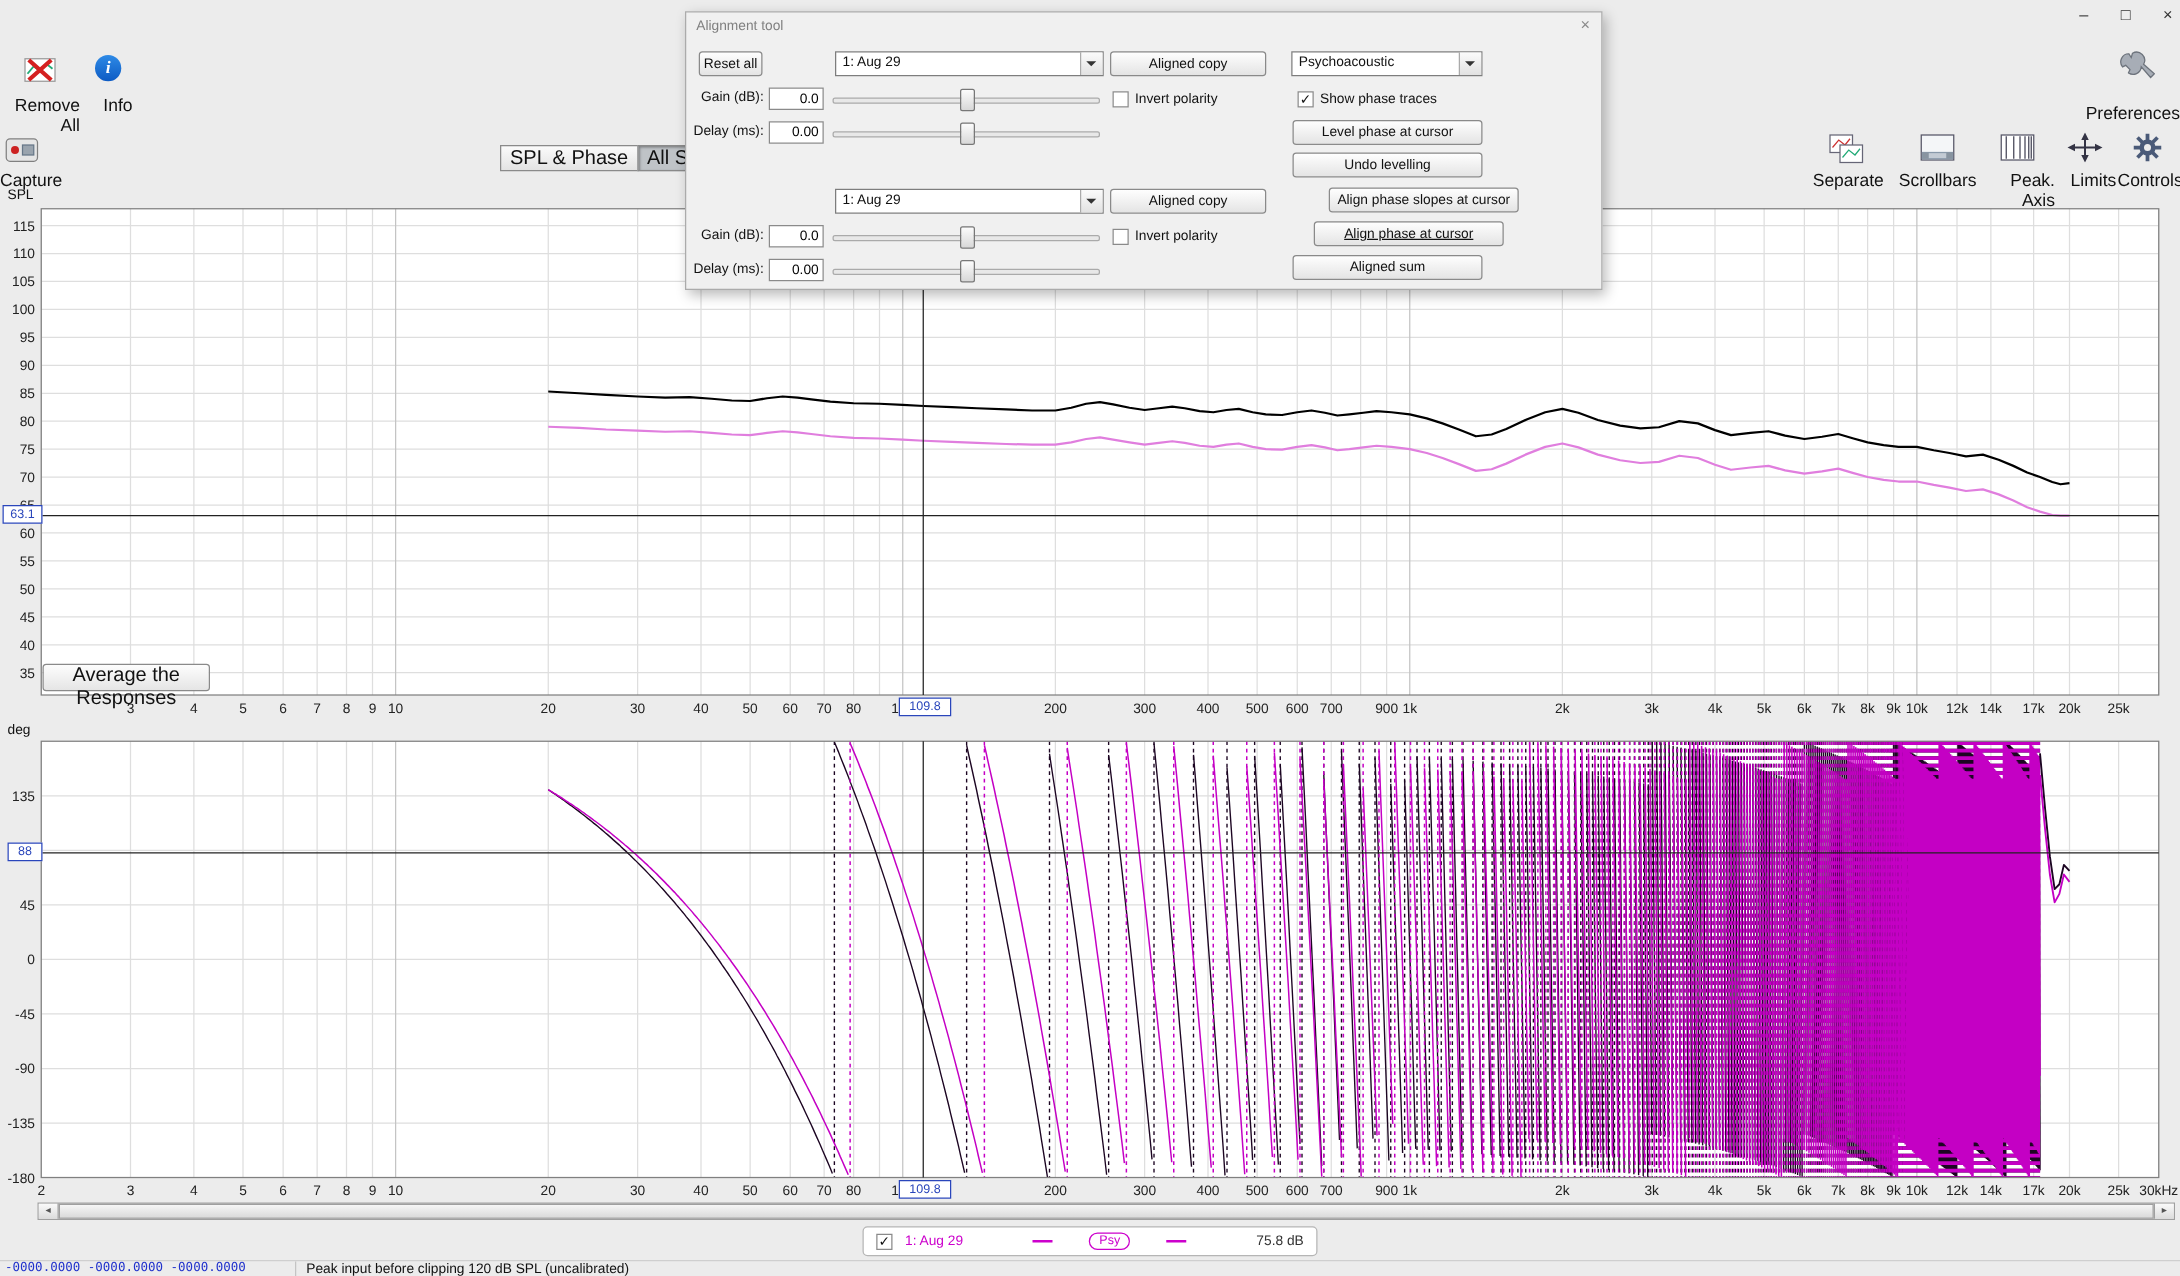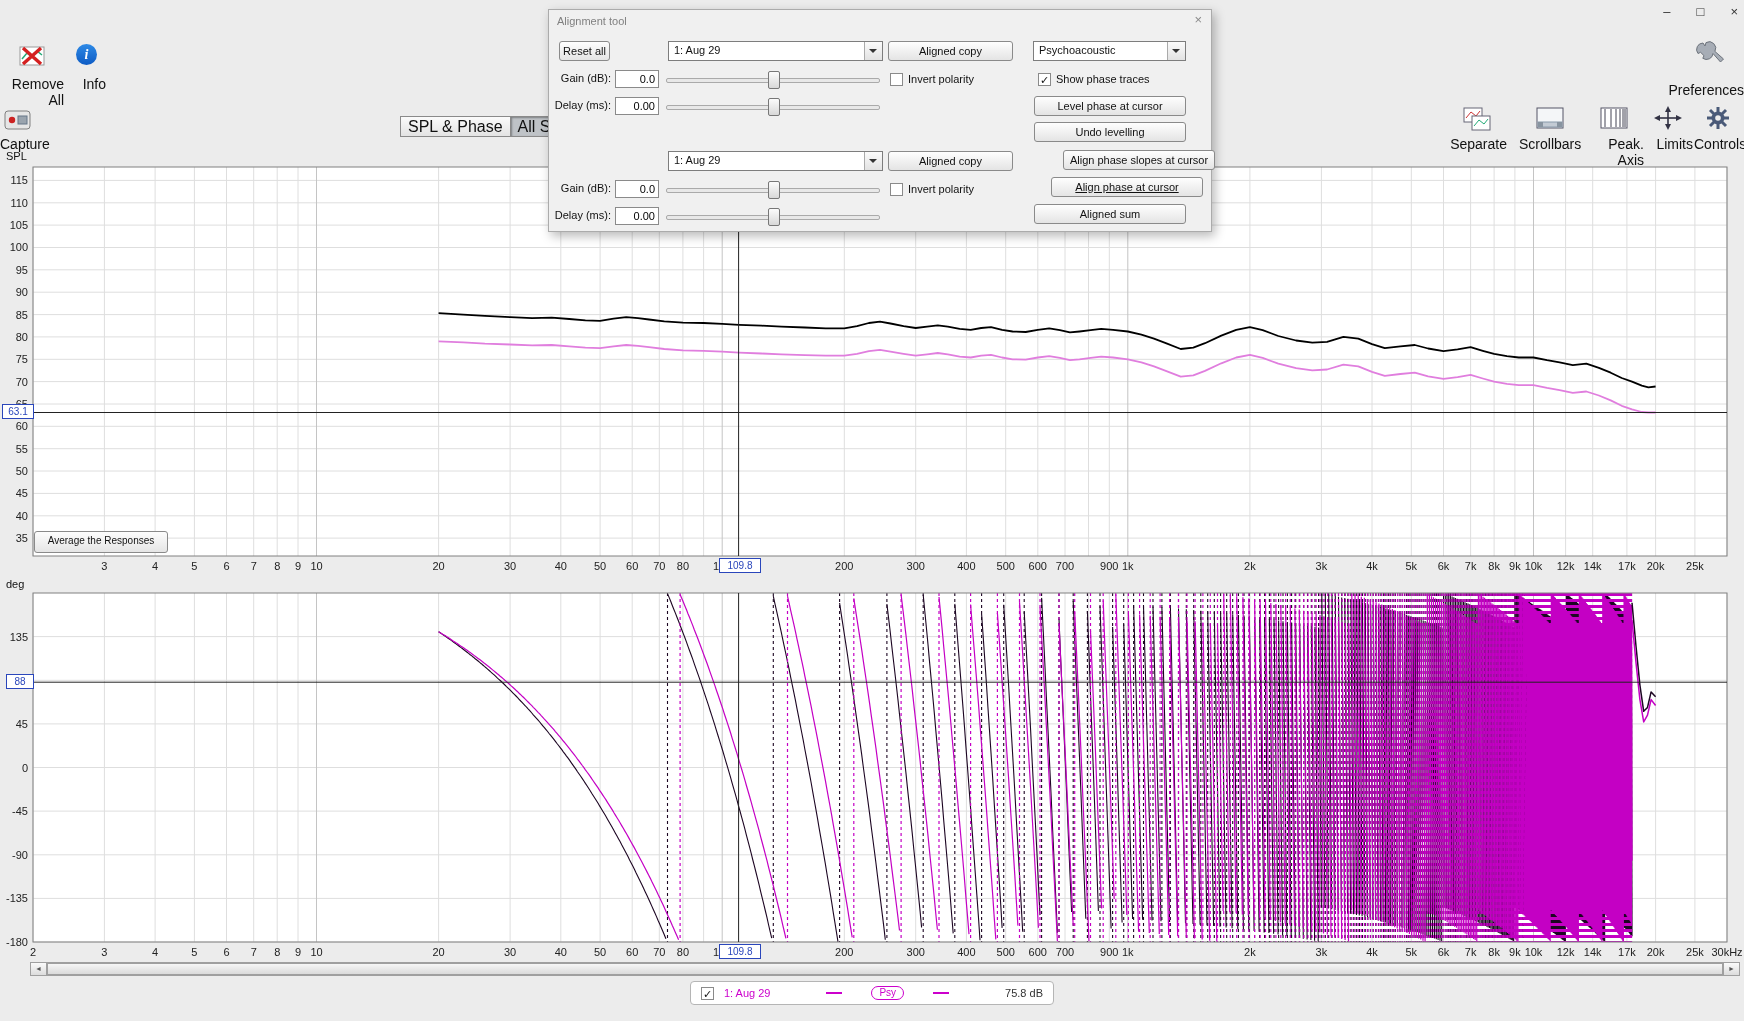--- a/index.html
+++ b/index.html
@@ -12,40 +12,40 @@
   .tlabel{position:absolute;font-size:14px;text-align:right;color:#111;}
   .icon{position:absolute;}
   .info-circle{width:21px;height:21px;border-radius:50%;background:linear-gradient(#2e8ae6,#0d5bc4);color:#fff;text-align:center;font:italic bold 14px/21px "Liberation Serif",serif;}
   
   .tabs{position:absolute;left:400px;top:116px;display:flex;height:21px;}
   .tab{border:1px solid #8a8a8a;background:linear-gradient(#fbfbfb,#e3e3e3);font-size:16px;line-height:19px;padding:0 7px;margin-right:-1px;white-space:nowrap;overflow:hidden;}
   .tab.active{background:#bfc3c7;box-shadow:inset 1px 1px 2px rgba(0,0,0,.35);}
   
   svg text.tick{font:11px "Liberation Sans",sans-serif;fill:#222;}
   .axis-title{position:absolute;font-size:11px;color:#111;}
-  .avg-btn{position:absolute;left:34px;top:531px;width:132px;height:20px;border:1px solid #8a8a8a;border-radius:3px;background:linear-gradient(#fdfdfd,#e5e5e5);font-size:10px;line-height:18px;text-align:center;}
+  .avg-btn{position:absolute;left:34px;top:531px;width:132px;height:20px;border:1px solid #8a8a8a;border-radius:3px;background:linear-gradient(#fdfdfd,#e5e5e5);font-size:16px;line-height:18px;text-align:center;}
   .cursor-box{position:absolute;background:#fff;border:1px solid #2a46bb;color:#2a46bb;font-size:10px;line-height:13px;text-align:center;z-index:5;}
   
   .hscroll{position:absolute;left:30px;top:962px;width:1710px;height:14px;background:#f0f0f0;border:1px solid #9f9f9f;box-sizing:border-box;display:flex;}
   .hscroll .arr{width:15px;background:linear-gradient(#fafafa,#dcdcdc);border-right:1px solid #9f9f9f;font-size:7px;line-height:12px;text-align:center;color:#555;}
   .hscroll .arr.r{border-right:none;border-left:1px solid #9f9f9f;}
   .hscroll .thumb{flex:1;background:linear-gradient(#f6f6f6,#dadada);border:1px solid #9f9f9f;margin:0;box-sizing:border-box;}
   
   .legendbar{position:absolute;left:0;top:980px;width:100%;height:26px;display:flex;justify-content:center;align-items:center;}
   .legendbox{width:364px;height:24px;background:#fff;border:1px solid #b5b5b5;border-radius:4px;display:flex;align-items:center;gap:10px;padding:0 10px;box-sizing:border-box;}
   .cb{width:13px;height:13px;background:#fff;border:1px solid #8a8a8a;font-size:11px;line-height:12px;text-align:center;box-sizing:border-box;}
   .psy-group{display:flex;align-items:center;gap:29px;}
   .psy-line{width:16px;height:2px;background:#cc00cc;}
   .psy-badge{border:1px solid #cc00cc;color:#cc00cc;font-size:10px;line-height:12px;border-radius:7px;padding:0 7px;}
   
   .statusbar{position:absolute;left:0;top:1008px;width:100%;height:13px;border-top:1px solid #cfcfcf;overflow:hidden;display:flex;font-size:11px;}
   .statusbar .coords{width:232px;color:#2233cc;font-family:"DejaVu Sans Mono",monospace;font-size:10px;padding-left:4px;border-right:1px solid #c4c4c4;white-space:nowrap;}
   .statusbar .msg{padding-left:8px;color:#111;white-space:nowrap;}
   
-  .dialog{position:absolute;left:548px;top:9px;width:664px;height:223px;background:#f0f0f0;border:1px solid #ababab;box-shadow:3px 4px 10px rgba(0,0,0,.28);z-index:20;box-sizing:border-box;}
+  .dialog{position:absolute;left:548px;top:9px;width:734px;height:223px;background:#f0f0f0;border:1px solid #ababab;box-shadow:3px 4px 10px rgba(0,0,0,.28);z-index:20;box-sizing:border-box;}
   .dlg-title{position:absolute;left:8px;top:5px;font-size:11px;color:#808080;}
   .dlg-close{position:absolute;right:9px;top:2px;font-size:13px;color:#8a8a8a;}
   .btn{position:absolute;background:linear-gradient(#fefefe,#e4e4e4);border:1px solid #8a8a8a;border-radius:3px;font-size:11px;text-align:center;line-height:18px;box-sizing:border-box;white-space:nowrap;}
   .combo{position:absolute;height:20px;background:#fff;border:1px solid #7d7d7d;box-sizing:border-box;}
   .combo .txt{position:absolute;left:5px;top:2px;font-size:11px;white-space:nowrap;}
   .combo .arrow{position:absolute;right:0;top:0;bottom:0;width:17px;background:linear-gradient(#fbfbfb,#e2e2e2);border-left:1px solid #aaa;}
   .combo .arrow:after{content:"";position:absolute;left:4px;top:7px;border:4px solid transparent;border-top-color:#333;}
   .dlabel{position:absolute;font-size:11px;text-align:right;width:60px;}
   .numfield{position:absolute;width:44px;height:18px;border:1px solid #8a8a8a;background:#fff;font-size:11px;text-align:right;padding:0 3px;box-sizing:border-box;font-family:"Liberation Sans",sans-serif;}
   .slider{position:absolute;width:214px;height:19px;}
@@ -315,20 +315,24 @@
       <div class="psy-group">
         <div class="psy-line"></div>
         <div class="psy-badge">Psy</div>
         <div class="psy-line"></div>
       </div>
       <span style="flex:1"></span>
       <span style="font-size:11px;color:#333;">75.8 dB</span>
     </div>
   </div>
 
+  <div class="statusbar">
+    <div class="coords">-0000.0000  -0000.0000  -0000.0000</div>
+    <div class="msg">Peak input before clipping 120 dB SPL (uncalibrated)</div>
+  </div>
 
   <div class="dialog">
     <div class="dlg-title">Alignment tool</div>
     <div class="dlg-close">×</div>
 
     <div class="btn" style="left:10px;top:31px;width:51px;height:20px;">Reset all</div>
     <div class="combo" style="left:119px;top:31px;width:215px;">
       <span class="txt">1: Aug 29</span>
       <span class="arrow"></span>
     </div>

